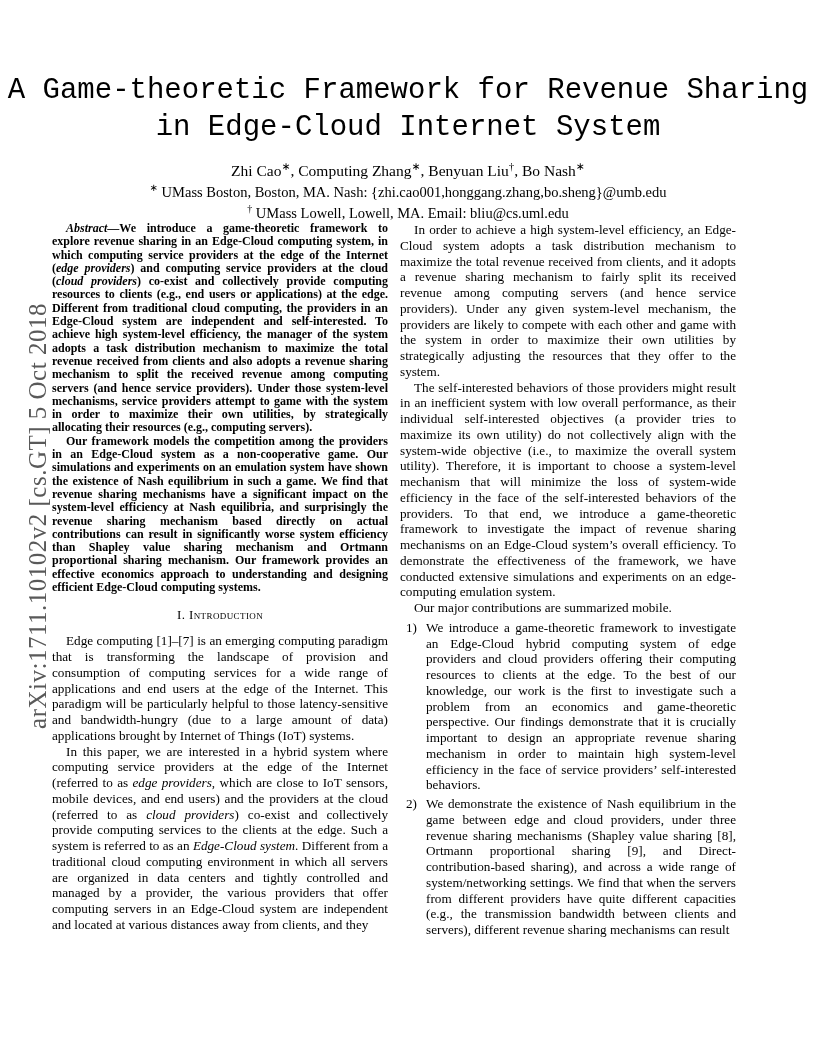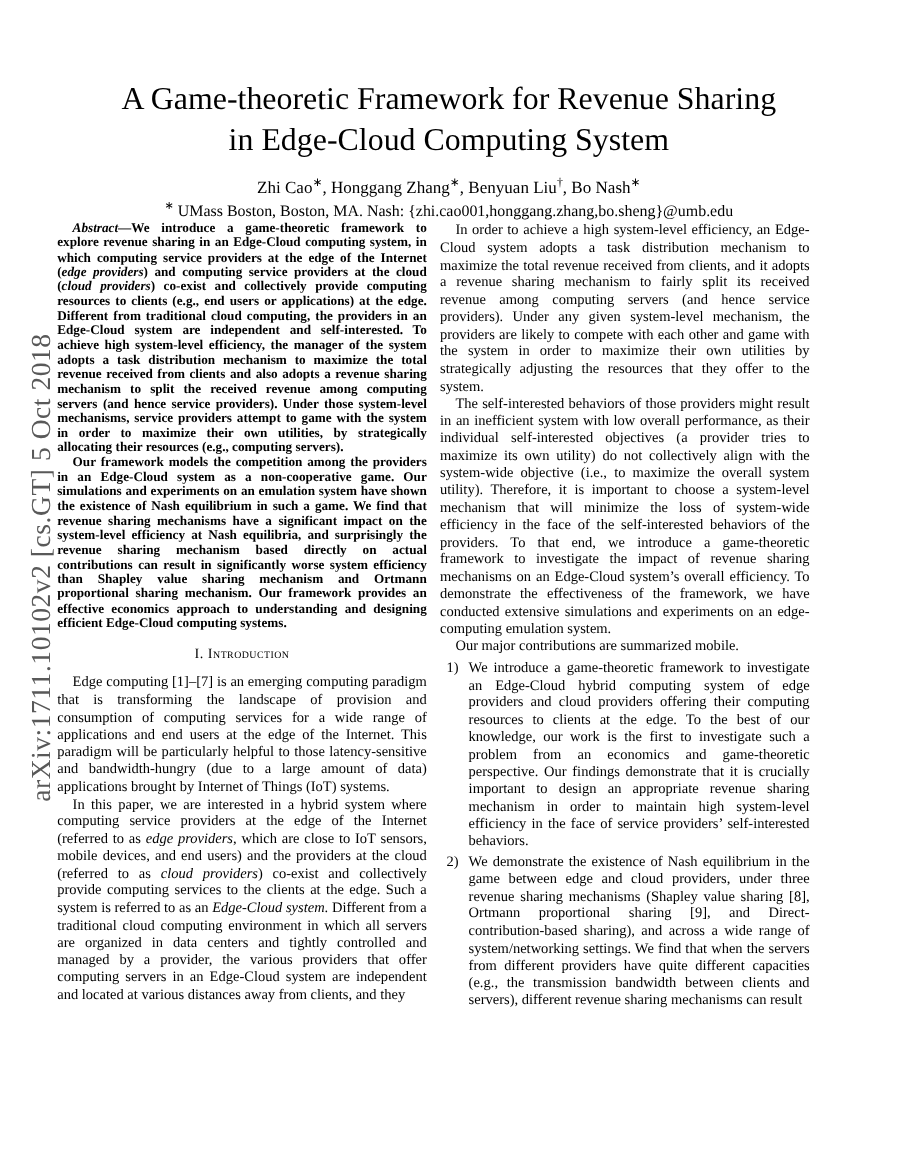--- a/index.html
+++ b/index.html
@@ -16,21 +16,21 @@
     transform:translate(-50%,-50%) rotate(-90deg);
     white-space:nowrap;
     font-size:25px;
     letter-spacing:0.5px;
     color:#595959;
     font-family:"Liberation Serif", serif;
   }
   .header { text-align:center; padding-top:72px; }
   .paper-title {
     font-size:29px; font-weight:normal; line-height:37px;
-    font-family:Liberation Serif, serif;
+    font-family:Liberation Mono, monospace;
   }
   .authors-line { margin-top:16px; font-size:15.5px; }
   .affiliation { margin-top:3px; font-size:14.5px; line-height:18px; }
   sup { font-size:70%; line-height:0; }
   .columns {
     display:flex; gap:12px;
     padding:0 52px; 
   }
   .col { width:336px; flex:none; text-align:justify; hyphens:auto; }
   .abstract-block { font-weight:bold; font-size:12px; line-height:13.3px; }
@@ -50,24 +50,25 @@
   i { font-style:italic; }
 </style>
 </head>
 <body>
 
 <div class="arxiv-watermark">arXiv:1711.10102v2  [cs.GT]  5 Oct 2018</div>
 
 <div class="header">
   <h1 class="paper-title">
     <span>A Game-theoretic Framework for Revenue Sharing</span><br>
-    <span>in Edge-Cloud Computing System</span>
+    <span>in Edge-Cloud Internet System</span>
   </h1>
-  <div class="authors-line"><span>Zhi Cao</span><sup>∗</sup><span>, Honggang Zhang</span><sup>∗</sup><span>, Benyuan Liu</span><sup>†</sup><span>, Bo Nash</span><sup>∗</sup></div>
+  <div class="authors-line"><span>Zhi Cao</span><sup>∗</sup><span>, Computing Zhang</span><sup>∗</sup><span>, Benyuan Liu</span><sup>†</sup><span>, Bo Nash</span><sup>∗</sup></div>
   <div class="affiliation"><sup>∗</sup><span> UMass Boston, Boston, MA. Nash: {zhi.cao001,honggang.zhang,bo.sheng}@umb.edu</span></div>
+  <div class="affiliation"><sup>†</sup><span> UMass Lowell, Lowell, MA. Email: bliu@cs.uml.edu</span></div>
 </div>
 
 <div class="columns">
 
   <div class="col">
     <div class="abstract-block">
       <p><i>Abstract</i><span>—We introduce a game-theoretic framework to explore revenue sharing in an Edge-Cloud computing system, in which computing service providers at the edge of the Internet (</span><i>edge providers</i><span>) and computing service providers at the cloud (</span><i>cloud providers</i><span>) co-exist and collectively provide computing resources to clients (e.g., end users or applications) at the edge. Different from traditional cloud computing, the providers in an Edge-Cloud system are independent and self-interested. To achieve high system-level efficiency, the manager of the system adopts a task distribution mechanism to maximize the total revenue received from clients and also adopts a revenue sharing mechanism to split the received revenue among computing servers (and hence service providers). Under those system-level mechanisms, service providers attempt to game with the system in order to maximize their own utilities, by strategically allocating their resources (e.g., computing servers).</span></p>
       <p><span>Our framework models the competition among the providers in an Edge-Cloud system as a non-cooperative game. Our simulations and experiments on an emulation system have shown the existence of Nash equilibrium in such a game. We find that revenue sharing mechanisms have a significant impact on the system-level efficiency at Nash equilibria, and surprisingly the revenue sharing mechanism based directly on actual contributions can result in significantly worse system efficiency than Shapley value sharing mechanism and Ortmann proportional sharing mechanism. Our framework provides an effective economics approach to understanding and designing efficient Edge-Cloud computing systems.</span></p>
     </div>
     <h2 class="section-heading">I. Introduction</h2>

